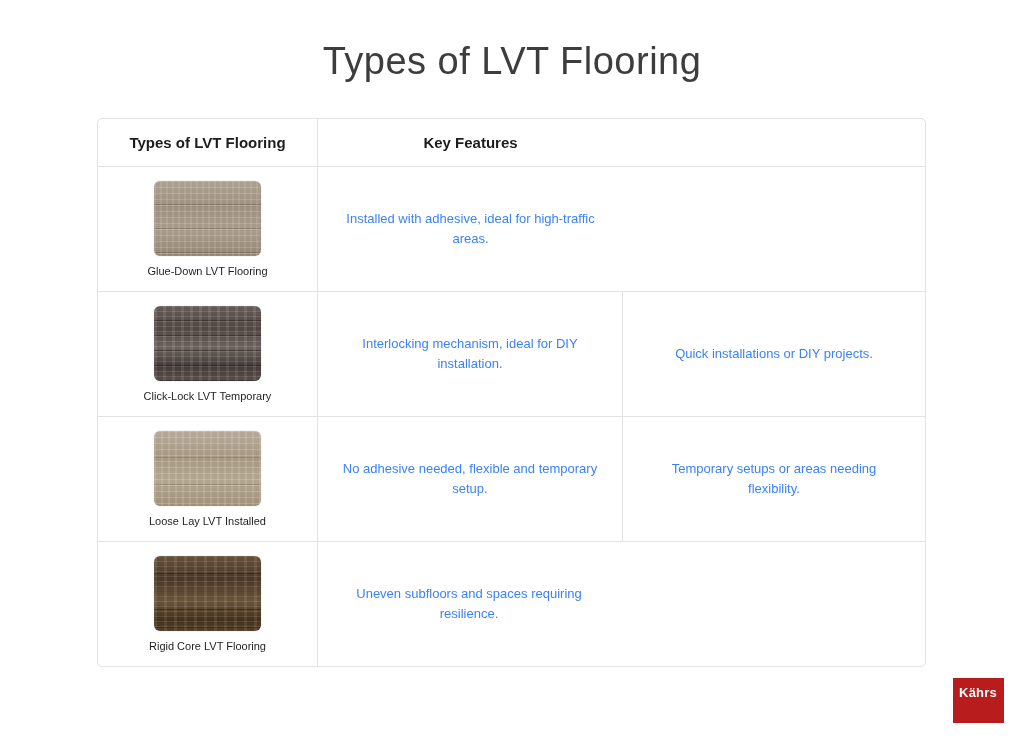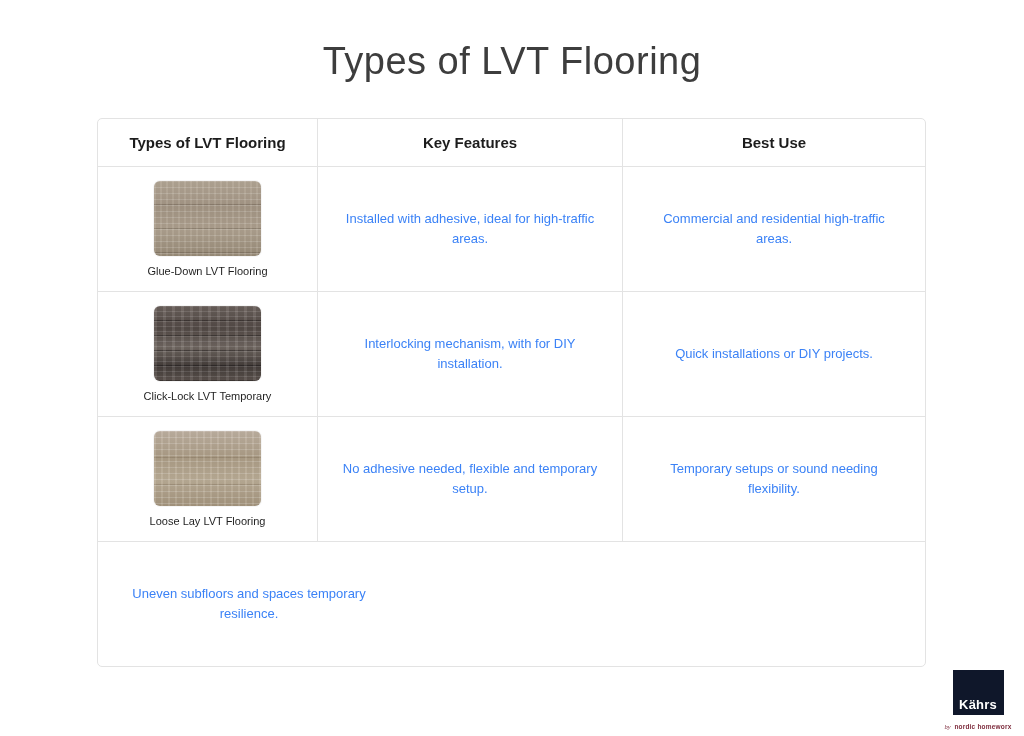--- a/index.html
+++ b/index.html
@@ -66,22 +66,22 @@
     background-image:
       repeating-linear-gradient(90deg, rgba(255,255,255,0.06) 0 3px, rgba(0,0,0,0.07) 3px 10px),
       repeating-linear-gradient(180deg, rgba(255,255,255,0.10) 0 1px, rgba(0,0,0,0) 1px 5px),
       repeating-linear-gradient(180deg, rgba(0,0,0,0) 0 17px, rgba(25,17,9,0.40) 17px 18px),
       linear-gradient(180deg, #6c5740 0%, #4e3c2a 30%, #70593f 60%, #46341f 85%, #5a462f 100%);
   }
 
   
   .logo { position:absolute; left:942px; top:662px; width:72px; text-align:center; }
   .logo-square {
-    width:51px; height:45px; margin:8px auto; background:#0f172a;
-    display:flex; align-items:flex-end; justify-content:center; padding-bottom:3px;
+    width:51px; height:45px; margin:16px auto; background:#b91c1c;
+    display:flex; align-items:flex-end; justify-content:center; padding-bottom:23px;
   }
   .logo-text { color:#ffffff; font-size:13px; font-weight:bold; letter-spacing:0.2px; }
   .logo-tagline { margin-top:3px; font-size:6.5px; color:#7e2c3d; white-space:nowrap; }
   .tagline-by { font-family:"Liberation Serif", serif; font-style:italic; margin-right:2px; }
   .tagline-name { font-weight:bold; letter-spacing:0.2px; }
 </style>
 </head>
 <body>
 
 <div class="canvas">
@@ -90,54 +90,54 @@
 
   <div class="table">
 
     <div class="tr header-row">
       <div class="td col1">
         <span class="header-cell">Types of LVT Flooring</span>
       </div>
       <div class="td col2">
         <span class="header-cell">Key Features</span>
       </div>
-      <div class="td col3">
-        <span class="header-cell">Best Use</span>
-      </div>
     </div>
 
     <div class="tr data-row">
       <div class="td col1">
         <div class="wood wood-1"></div>
         <div class="type-label">Glue-Down LVT Flooring</div>
       </div>
       <div class="td col2 text-cell">Installed with adhesive, ideal for high-traffic areas.</div>
-      <div class="td col3 text-cell">Commercial and residential high-traffic areas.</div>
     </div>
 
     <div class="tr data-row">
       <div class="td col1">
         <div class="wood wood-2"></div>
         <div class="type-label">Click-Lock LVT Temporary</div>
       </div>
-      <div class="td col2 text-cell">Interlocking mechanism, with for DIY installation.</div>
+      <div class="td col2 text-cell">Interlocking mechanism, ideal for DIY installation.</div>
       <div class="td col3 text-cell">Quick installations or DIY projects.</div>
     </div>
 
     <div class="tr data-row">
       <div class="td col1">
         <div class="wood wood-3"></div>
-        <div class="type-label">Loose Lay LVT Flooring</div>
+        <div class="type-label">Loose Lay LVT Installed</div>
       </div>
       <div class="td col2 text-cell">No adhesive needed, flexible and temporary setup.</div>
-      <div class="td col3 text-cell">Temporary setups or sound needing flexibility.</div>
+      <div class="td col3 text-cell">Temporary setups or areas needing flexibility.</div>
     </div>
 
     <div class="tr data-row">
-      <div class="td col3 text-cell">Uneven subfloors and spaces temporary resilience.</div>
+      <div class="td col1">
+        <div class="wood wood-4"></div>
+        <div class="type-label">Rigid Core LVT Flooring</div>
+      </div>
+      <div class="td col3 text-cell">Uneven subfloors and spaces requiring resilience.</div>
     </div>
 
   </div>
 
   <div class="logo">
     <div class="logo-square">
       <span class="logo-text">Kährs</span>
     </div>
     <div class="logo-tagline">
       <span class="tagline-by">by</span>

